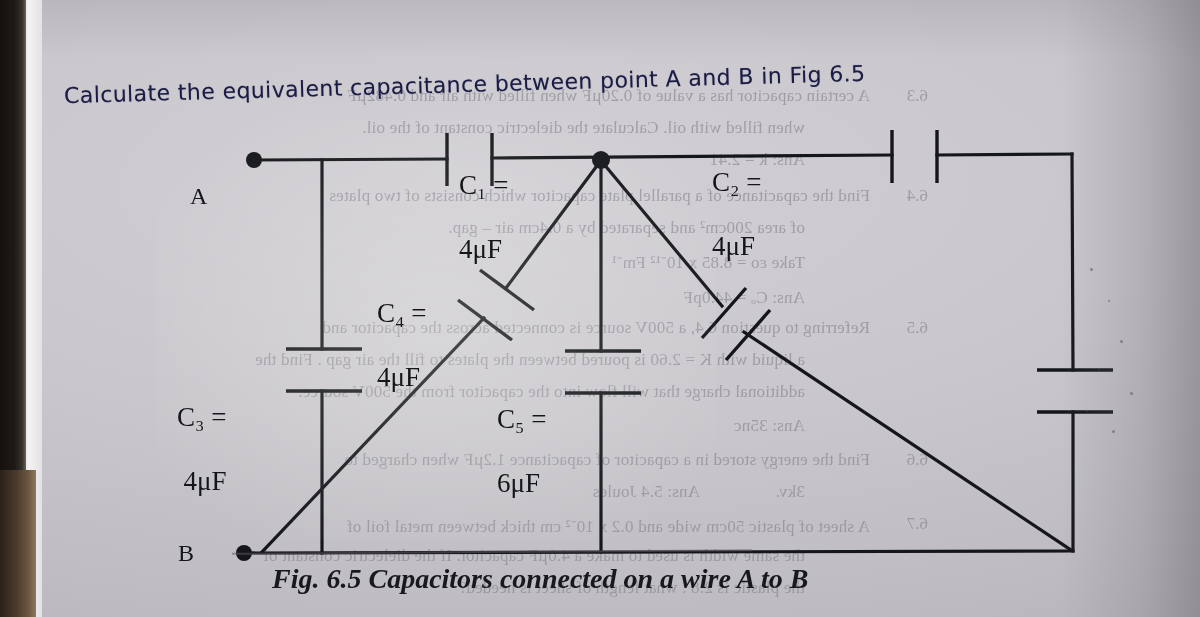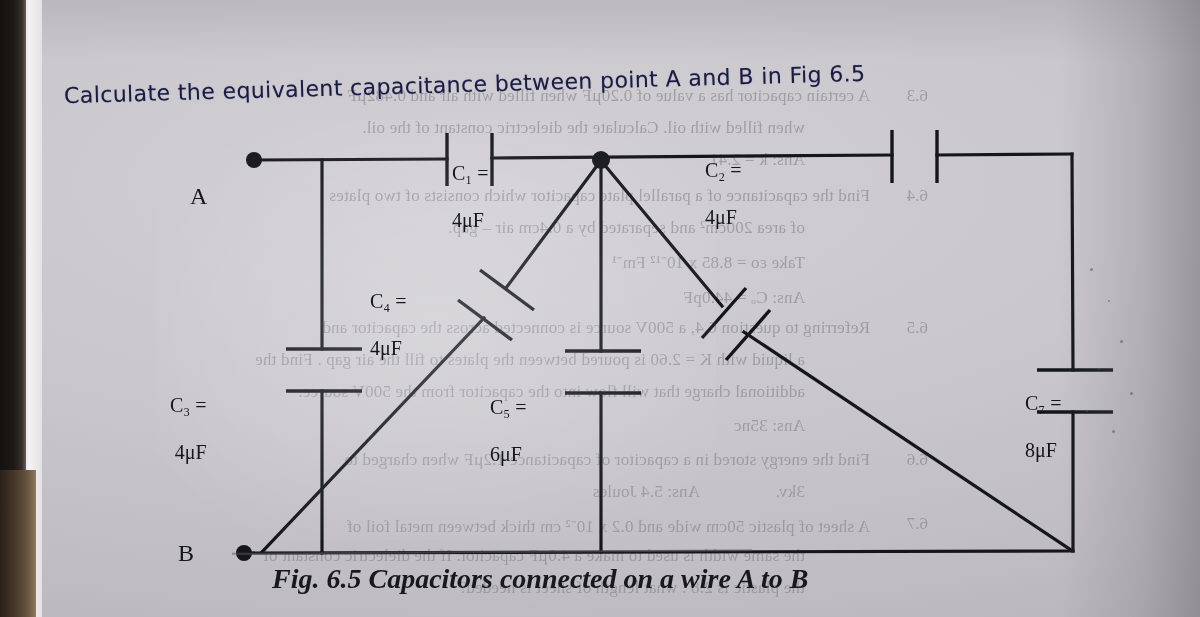--- a/index.html
+++ b/index.html
@@ -68,21 +68,21 @@
     letter-spacing:.4px;
     transform:rotate(-1.6deg);
     white-space:pre;
     text-shadow:0 0 1px rgba(30,32,80,.35);
   }
   
   #circuit{position:absolute;left:36px;top:0;}
   .clabel{
     position:absolute;
     font-family:"Liberation Serif", serif;
-    font-size:20px;
+    font-size:27px;
     color:#15161a;
     white-space:pre;
     line-height:1.18;
   }
   .node-letter{
     position:absolute;
     font-family:"Liberation Serif", serif;
     font-size:24px;
     color:#15161a;
   }
@@ -216,24 +216,20 @@
     <span>C₄ =</span><br>
     <span>4μF</span>
   </div>
 
   <div class="clabel" style="left:470px;top:372px;">
     <span>C₅ =</span><br>
     <span>6μF</span>
   </div>
 
 
-  <div class="clabel" style="left:1005px;top:368px;">
-    <span>C₇ =</span><br>
-    <span>8μF</span>
-  </div>
 
   <div class="node-letter" style="left:190px;top:183px;">A</div>
   <div class="node-letter" style="left:178px;top:540px;">B</div>
 
   <div class="rule-top"></div>
   <div class="caption" style="left:272px;top:563px;">Fig. 6.5 Capacitors connected on a wire A to B</div>
 
   <div class="speck" style="left:1090px;top:268px;width:3px;height:3px;"></div>
   <div class="speck" style="left:1108px;top:300px;width:2px;height:2px;"></div>
   <div class="speck" style="left:1120px;top:340px;width:3px;height:3px;"></div>

